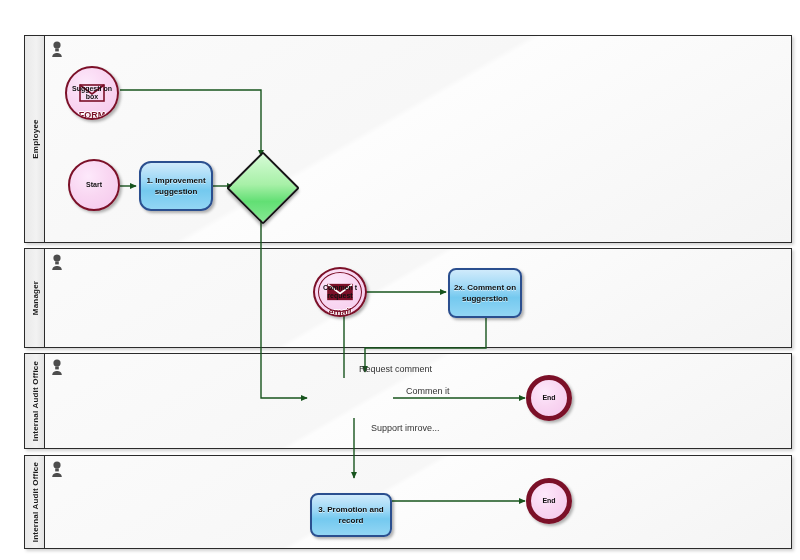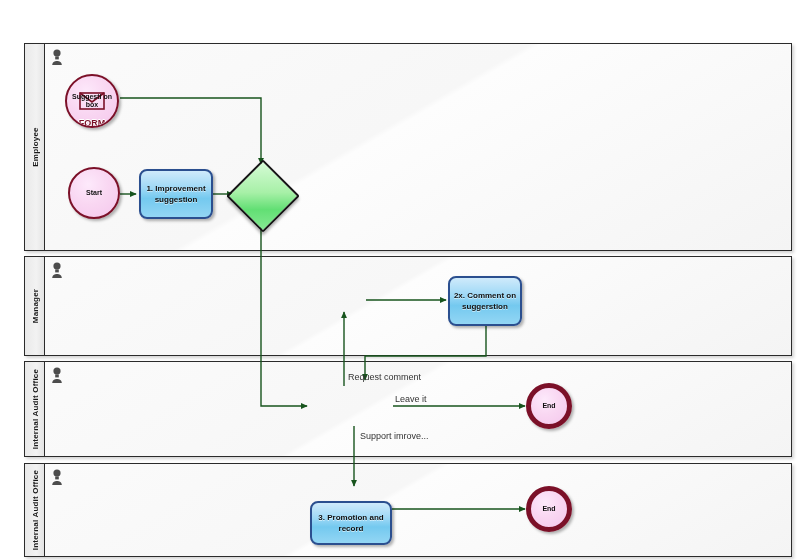--- a/index.html
+++ b/index.html
@@ -1,21 +1,21 @@
 <!DOCTYPE html>
 <html><head>
 <meta charset="utf-8">
 <style>
   html,body{margin:0;padding:0;background:#ffffff;}
   body{
     width:800px;height:560px;overflow:hidden;
     font-family:"Liberation Sans", sans-serif;
     position:relative;
   }
-  #canvas{position:absolute;left:0;top:12px;width:800px;height:520px;}
+  #canvas{position:absolute;left:0;top:4px;width:800px;height:520px;}
 
   
   .pool{
     position:absolute;
     border:1.5px solid #2b2b2b;
     background:linear-gradient(150deg,#fbfbfb 0%,#f7f7f7 45%,#fdfdfd 46%,#f4f4f4 100%);
     box-shadow:2px 2px 3px rgba(0,0,0,.18);
     box-sizing:border-box;
   }
   .pool-header{
@@ -83,20 +83,21 @@
     background:linear-gradient(135deg,#d6fbd6 0%,#a7f0a7 45%,#62df74 70%,#86e893 100%);
     box-shadow:2px 2px 3px rgba(0,0,0,.30);
     border-radius:2px;
   }
 
   
   .flow{position:absolute;left:0;top:0;width:800px;height:560px;pointer-events:none;}
   .edge-label{
     position:absolute;font-size:9px;color:#333;white-space:nowrap;
     background:transparent;
+    margin-left:11px;
   }
 </style>
 </head>
 <body>
 
 <div id="canvas">
 
   <div class="pool" style="left:24px;top:31px;width:768px;height:208px;">
     <div class="pool-header">
       <div class="pool-title">Employee</div>
@@ -177,43 +178,51 @@
       <rect x="1" y="1" width="24" height="16" fill="none" stroke="#7b1028" stroke-width="1.6"></rect>
       <path d="M1,1 L13,10 L25,1" fill="none" stroke="#7b1028" stroke-width="1.6"></path>
     </svg>
     <span class="evt-label">FORM</span>
   </div>
 
   <div class="node event start" style="left:68px;top:155px;width:52px;height:52px;">
     <span class="evt-text">Start</span>
   </div>
 
-  <div class="node task" style="left:139px;top:157px;width:74px;height:50px;">
+  <div class="node task" style="left:139px;top:157px;width:74px;height:50px;border-radius:12px;">
     <span>1. Improvement suggestion</span>
   </div>
 
   <div class="node" style="left:237px;top:158px;width:48px;height:48px;">
     <div class="gateway"></div>
   </div>
 
+  <div class="node event intermediate" style="left:313px;top:263px;width:54px;height:50px;">
+    <span class="evt-text">Commen t request</span>
+    <svg class="env-icon" width="26" height="17" viewBox="0 0 26 17">
+      <rect x="1" y="1" width="24" height="15" fill="#7b1028" stroke="#7b1028" stroke-width="1.6"></rect>
+      <path d="M1,1 L13,10 L25,1" fill="none" stroke="#ffffff" stroke-width="1.6"></path>
+    </svg>
+    <span class="evt-label">email</span>
+  </div>
 
   <div class="node task" style="left:448px;top:264px;width:74px;height:50px;">
     <span>2x. Comment on suggerstion</span>
   </div>
 
 
   <div class="node event end" style="left:526px;top:371px;width:46px;height:46px;">
     <span class="evt-text">End</span>
   </div>
 
   <div class="node task" style="left:310px;top:475px;width:82px;height:44px;margin-top:14px;">
     <span>3. Promotion and record</span>
   </div>
 
   <div class="node event end" style="left:526px;top:474px;width:46px;height:46px;">
     <span class="evt-text">End</span>
   </div>
 
   <div class="edge-label" style="left:348px;top:360px;">Request comment</div>
-  <div class="edge-label" style="left:395px;top:382px;">Leave it</div>
+  <div class="edge-label" style="left:395px;top:382px;">Commen it</div>
   <div class="edge-label" style="left:360px;top:419px;text-align:right;">Support imrove...</div>
 
 </div>
 
 </body></html>

